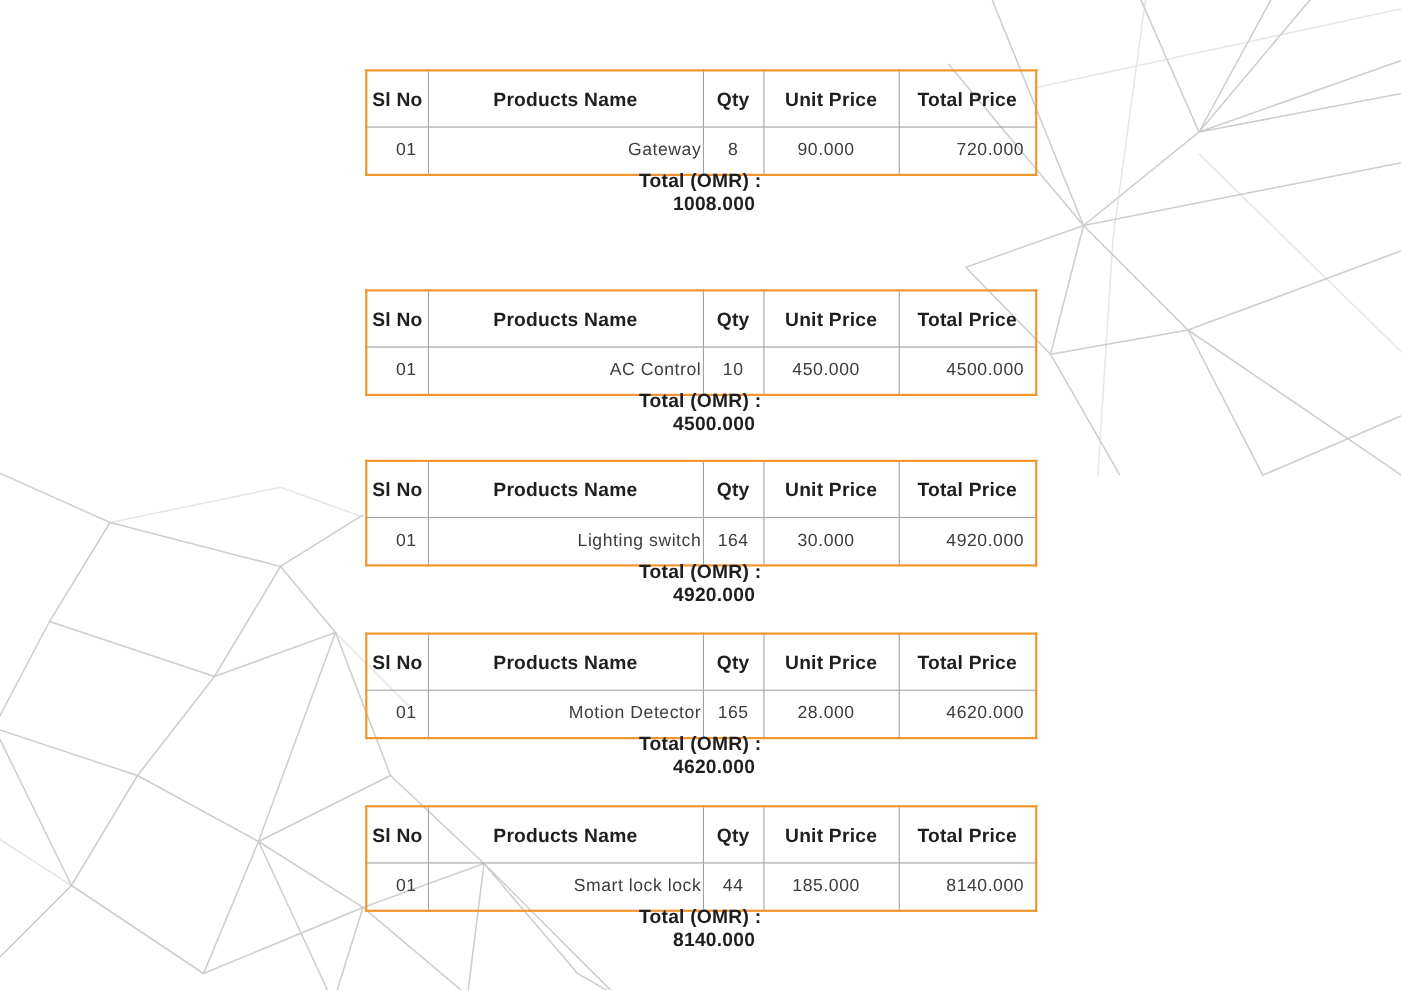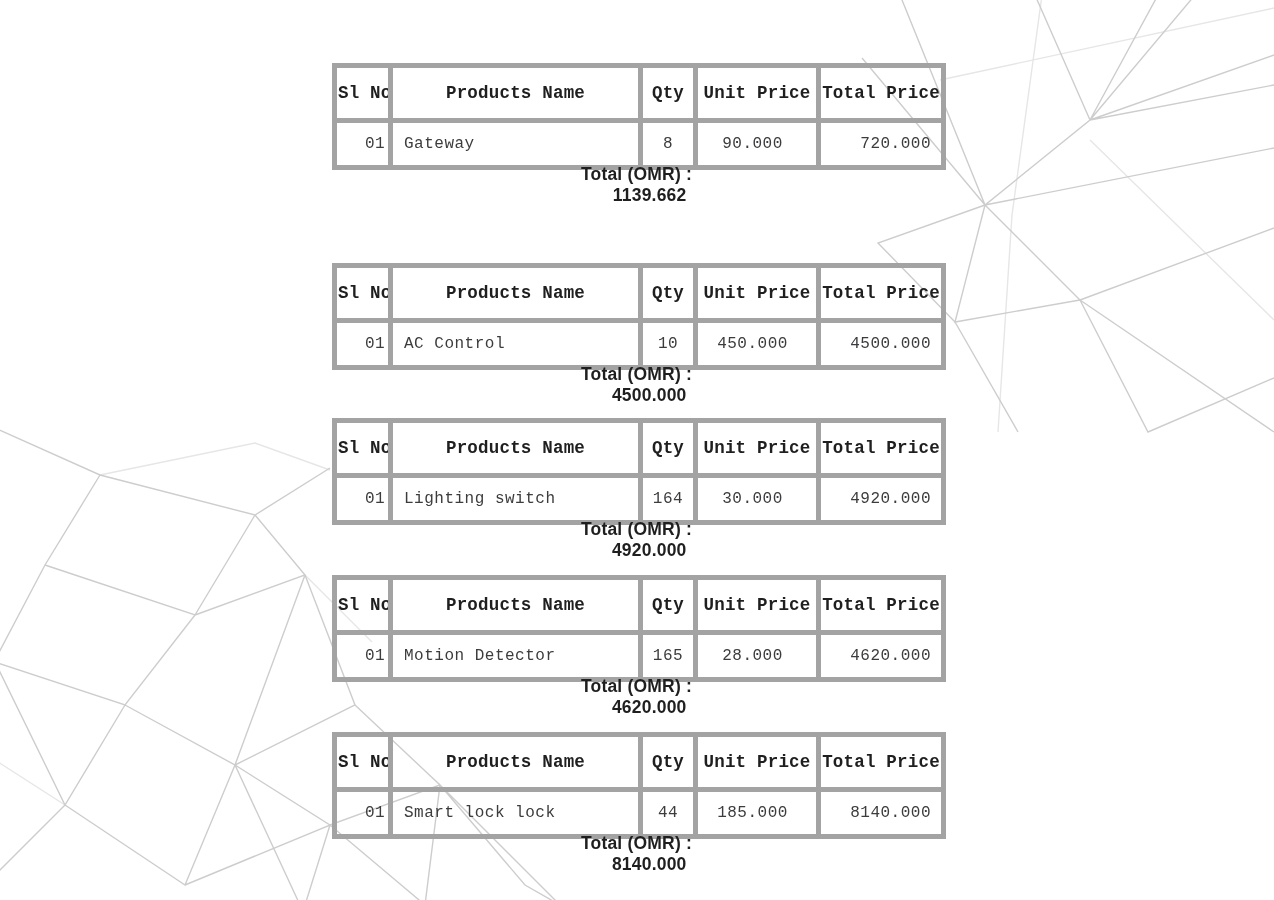--- a/index.html
+++ b/index.html
@@ -14,42 +14,41 @@
   .tgroup{position:absolute;left:332px;width:609px;}
   .t1{top:63px}.t2{top:263px}.t3{top:418px}.t4{top:575px}.t5{top:732px}
   table.qtable{
     border-collapse:collapse;
     table-layout:fixed;
     width:609px;
     background:transparent;
     border:2px solid #F0962E;
   }
   .qtable th,.qtable td{
-    border:5px solid #a3a3a3;
+    border:1px solid #a3a3a3;
     overflow:hidden;
     white-space:nowrap;
     background:transparent;
-    font-family:Liberation Mono, monospace;
   }
   .qtable th{
     height:48px;
     font-size:17.5px;
     font-weight:bold;
     color:#1F1F20;
     text-align:center;
     letter-spacing:0.2px;
   }
   .qtable td{
     height:40px;
     font-size:16px;
     color:#3C3C3E;
     letter-spacing:0.5px;
   }
-  .c-sl{text-align:center;padding-left:26px;}
-  .c-name{text-align:left;padding-left:11px;}
+  .c-sl{padding-left:26px;}
+  .c-name{text-align:right;padding-left:11px;}
   .c-qty{text-align:center;}
   .c-unit{text-align:center;padding-right:10px;}
   .c-total{text-align:right;padding-right:10px;padding-left:16px;}
   .total-row{
     display:flex;
     justify-content:flex-end;
     align-items:center;
     height:27px;
     margin-top:9px;
     font-size:17.5px;
@@ -98,21 +97,21 @@
         <td class="c-sl">01</td>
         <td class="c-name">Gateway</td>
         <td class="c-qty">8</td>
         <td class="c-unit">90.000</td>
         <td class="c-total">720.000</td>
       </tr>
     </tbody>
       </table>
     <div class="total-row">
       <span class="total-label">Total (OMR) :</span>
-      <span class="total-value">1139.662</span>
+      <span class="total-value">1008.000</span>
     </div>
   </div>
 
   <div class="tgroup t2">
     <table class="qtable">
       <colgroup>
           <col style="width:56px">
           <col style="width:250px">
           <col style="width:55px">
           <col style="width:123px">

